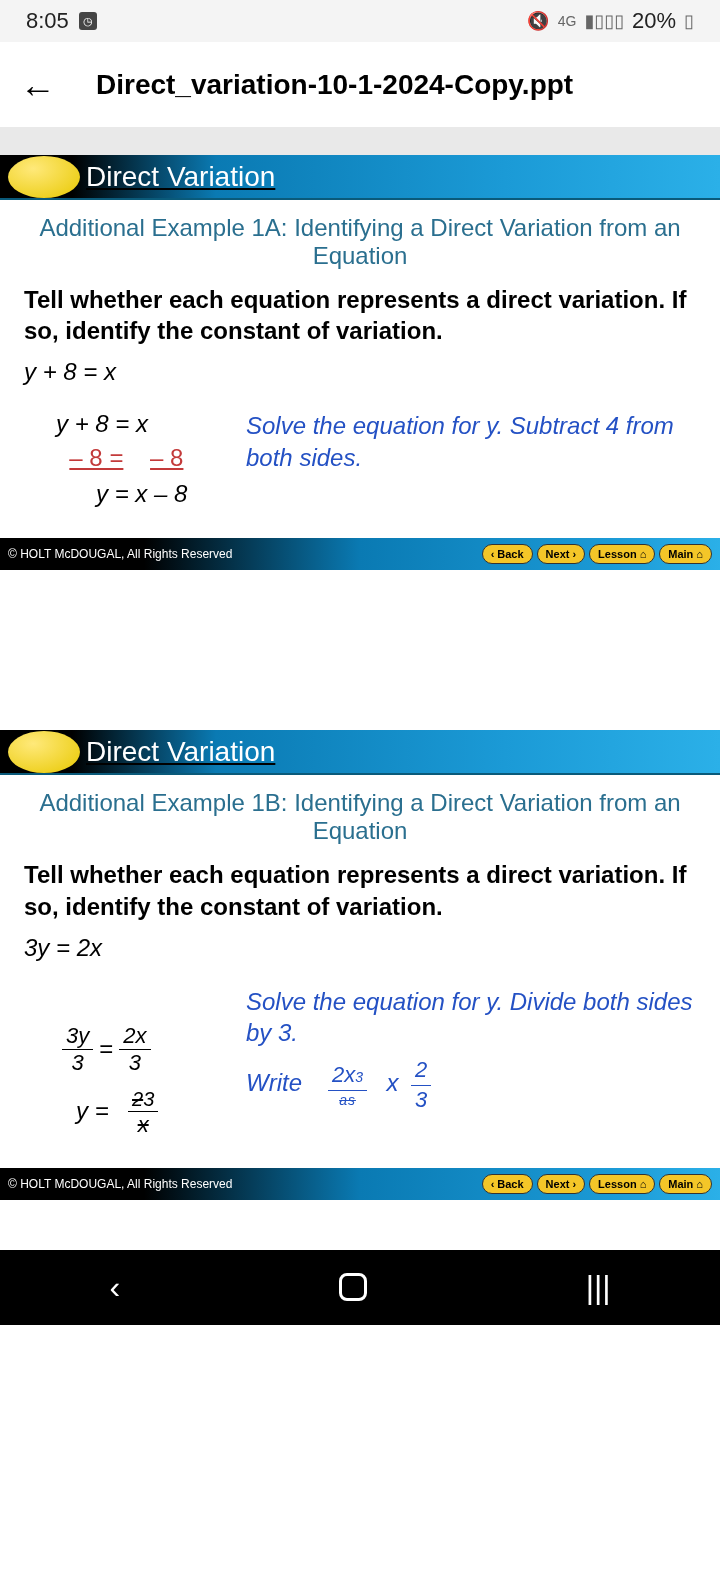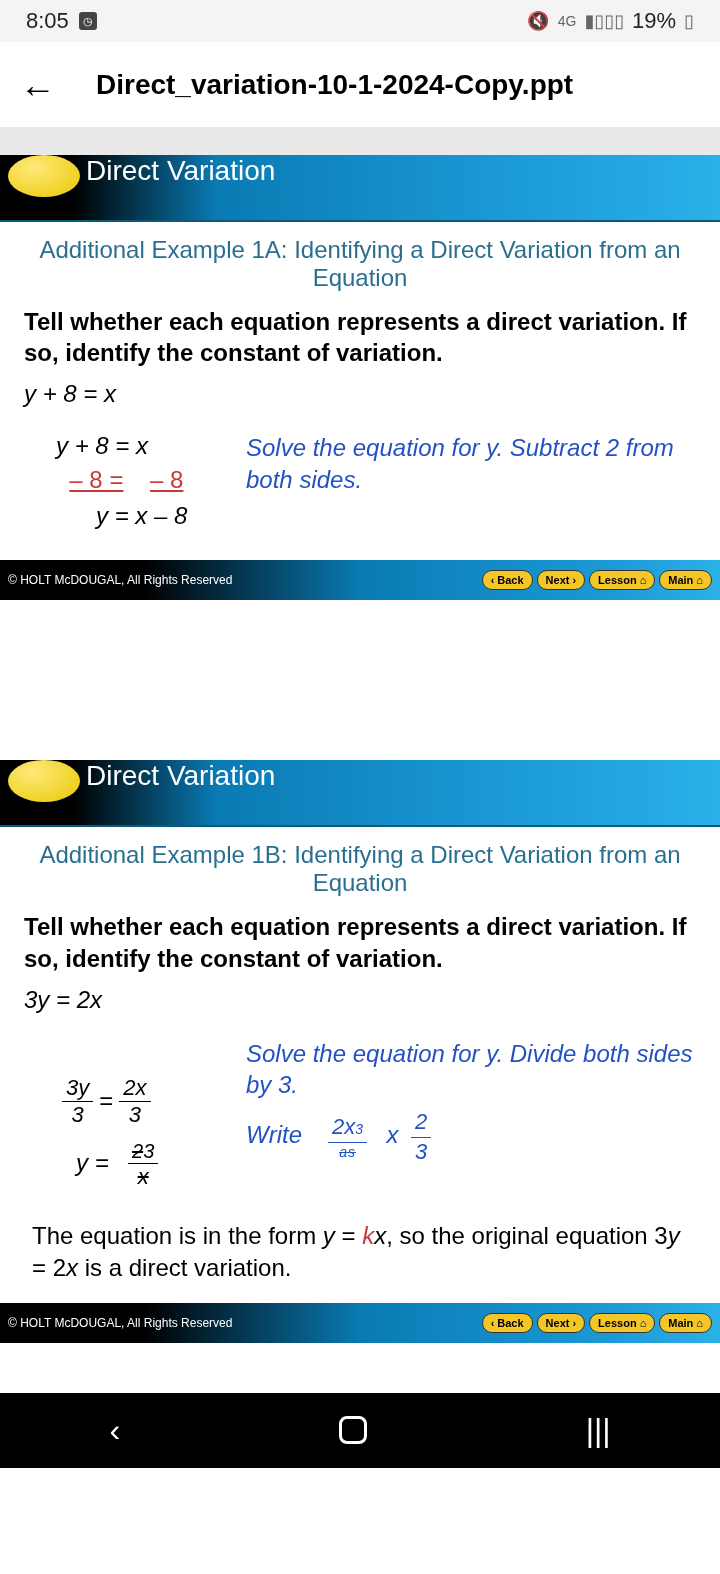--- a/index.html
+++ b/index.html
@@ -6,38 +6,38 @@
 body { width: 720px; background: #fff; }
 .status-bar { height: 42px; background: #f4f4f4; display: flex; align-items: center; justify-content: space-between; padding: 0 26px; font-size: 22px; color: #222; }
 .status-left { display: flex; align-items: center; gap: 10px; }
 .status-right { display: flex; align-items: center; gap: 8px; }
 .clock-icon { width: 18px; height: 18px; background: #444; border-radius: 3px; display: inline-flex; align-items: center; justify-content: center; color: #fff; font-size: 11px; }
 .app-header { height: 85px; background: #fff; display: flex; align-items: center; padding: 0 20px; gap: 40px; }
 .back-arrow { font-size: 36px; font-weight: bold; }
 .app-title { font-size: 28px; font-weight: bold; }
 .gray-gap { height: 28px; background: #e9e9e9; }
 .slide { background: #fff; }
-.slide-title-bar { height: 67px; background: linear-gradient(90deg, #000 0%, #000 10%, #0a7ab3 30%, #1b9ad6 70%, #2bb0e8 100%); display: flex; padding-left: 8px; border-bottom: 2px solid #0a5a7a; }
+.slide-title-bar { height: 45px; background: linear-gradient(90deg, #000 0%, #000 10%, #0a7ab3 30%, #1b9ad6 70%, #2bb0e8 100%); display: flex; align-items: center; padding-left: 8px; border-bottom: 2px solid #0a5a7a; text-decoration: underline; }
 .oval { width: 72px; height: 42px; background: radial-gradient(ellipse at 35% 30%, #ffe97a, #e8c800); border-radius: 50%; margin-right: 6px; }
 .slide-title { color: #fff; font-size: 28px; }
 .slide-body { padding: 14px 24px 10px; }
 .example-title { color: #2a6f8f; font-size: 24px; text-align: center; margin-bottom: 14px; }
 .instr { font-size: 24px; font-weight: bold; margin-bottom: 12px; line-height: 1.3; }
 .eqn { font-size: 24px; font-style: italic; margin-bottom: 24px; }
 .work-row { display: flex; gap: 22px; margin-bottom: 20px; }
 .work-left { min-width: 200px; padding-left: 32px; }
 .work-left .line1 { font-size: 24px; font-style: italic; margin-bottom: 6px; }
 .work-left .line2 { font-size: 24px; color: #c33a3a; margin-bottom: 8px; }
 .work-left .line2 .ul { text-decoration: underline; }
 .work-left .line3 { font-size: 24px; font-style: italic; padding-left: 40px; }
 .hint { color: #2451c4; font-size: 24px; font-style: italic; line-height: 1.3; flex: 1; }
 .conclusion { font-size: 24px; padding: 0 32px 18px; line-height: 1.35; }
 .conclusion .it { font-style: italic; }
 .conclusion .k { font-style: italic; color: #c33a3a; }
-.slide-footer { height: 40px; background: linear-gradient(90deg, #000 0%, #000 20%, #0a7ab3 50%, #1b9ad6 85%, #2bb0e8 100%); display: flex; align-items: center; justify-content: space-between; padding: 0 8px; }
+.slide-footer { height: 32px; background: linear-gradient(90deg, #000 0%, #000 20%, #0a7ab3 50%, #1b9ad6 85%, #2bb0e8 100%); display: flex; align-items: center; justify-content: space-between; padding: 0 8px; }
 .copyright { color: #fff; font-size: 12px; }
 .footer-btns { display: flex; gap: 4px; }
 .pill { background: #f4c628; border: 1px solid #333; border-radius: 11px; height: 20px; padding: 0 8px; font-size: 11px; font-weight: bold; display: inline-flex; align-items: center; gap: 3px; }
 .white-gap { height: 160px; background: #fff; }
 .frac { display: inline-block; text-align: center; vertical-align: middle; margin: 0 6px; }
 .frac .num { display: block; border-bottom: 1.5px solid #000; padding: 0 4px; font-size: 22px; }
 .frac .den { display: block; padding: 0 4px; font-size: 22px; }
 .hint .frac .num { border-color: #2451c4; }
 .work1b .row1 { display: flex; align-items: center; font-size: 24px; font-style: italic; margin-bottom: 12px; margin-top: 37px; }
 .work1b .row2 { font-size: 24px; font-style: italic; padding-left: 20px; }
@@ -50,21 +50,21 @@
 
 <div class="status-bar">
   <div class="status-left">
     <span>8:05</span>
     <span class="clock-icon">◷</span>
   </div>
   <div class="status-right">
     <span class="small-icon">🔇</span>
     <span class="small-icon" style="font-size:14px;">4G</span>
     <span class="small-icon">▮▯▯▯</span>
-    <span>19%</span>
+    <span>20%</span>
     <span class="small-icon">▯</span>
   </div>
 </div>
 
 <div class="app-header">
   <span class="back-arrow">←</span>
   <span class="app-title">Direct_variation-10-1-2024-Copy.ppt</span>
 </div>
 
 <div class="gray-gap"></div>
@@ -79,21 +79,21 @@
     <div class="instr">Tell whether each equation represents a direct variation. If so, identify the constant of variation.</div>
     <div class="eqn">y + 8 = x</div>
     <div class="work-row">
       <div class="work-left">
         <div class="line1">y + 8 = x</div>
         <div class="line2">
           &nbsp;&nbsp;<span class="ul">– 8 =</span>&nbsp;&nbsp;&nbsp;&nbsp;<span class="ul">– 8</span>
         </div>
         <div class="line3">y = x – 8</div>
       </div>
-      <div class="hint">Solve the equation for y. Subtract 2 from both sides.</div>
+      <div class="hint">Solve the equation for y. Subtract 4 from both sides.</div>
     </div>
   </div>
   <div class="slide-footer">
     <span class="copyright">© HOLT McDOUGAL, All Rights Reserved</span>
     <div class="footer-btns">
       <span class="pill">‹ <span>Back</span></span>
       <span class="pill"><span>Next</span> ›</span>
       <span class="pill"><span>Lesson</span> ⌂</span>
       <span class="pill"><span>Main</span> ⌂</span>
     </div>
@@ -132,23 +132,20 @@
         <div class="hint" style="margin-bottom:8px;">Solve the equation for y. Divide both sides by 3.</div>
         <div class="hint">
           <span>Write</span>&nbsp;&nbsp;
           <span class="frac"><span class="num">2<span style="font-style:italic;">x</span><span style="font-size:14px;">3</span></span><span class="den" style="font-size:14px;letter-spacing:1px;"><span class="strike">as</span></span></span>
           &nbsp;<span style="font-style:italic;">x</span>
           <span class="frac"><span class="num">2</span><span class="den">3</span></span>
         </div>
       </div>
     </div>
   </div>
-  <div class="conclusion">
-    <span>The equation is in the form </span><span class="it">y</span><span> = </span><span class="k">k</span><span class="it">x</span><span>, so the original equation 3</span><span class="it">y</span><span> = 2</span><span class="it">x </span><span>is a direct variation.</span>
-  </div>
   <div class="slide-footer">
     <span class="copyright">© HOLT McDOUGAL, All Rights Reserved</span>
     <div class="footer-btns">
       <span class="pill">‹ <span>Back</span></span>
       <span class="pill"><span>Next</span> ›</span>
       <span class="pill"><span>Lesson</span> ⌂</span>
       <span class="pill"><span>Main</span> ⌂</span>
     </div>
   </div>
 </div>

